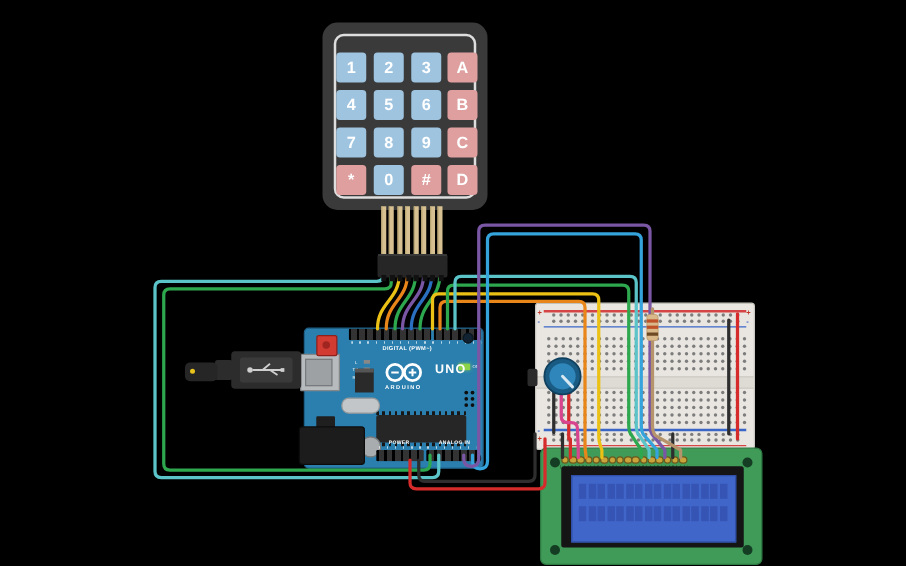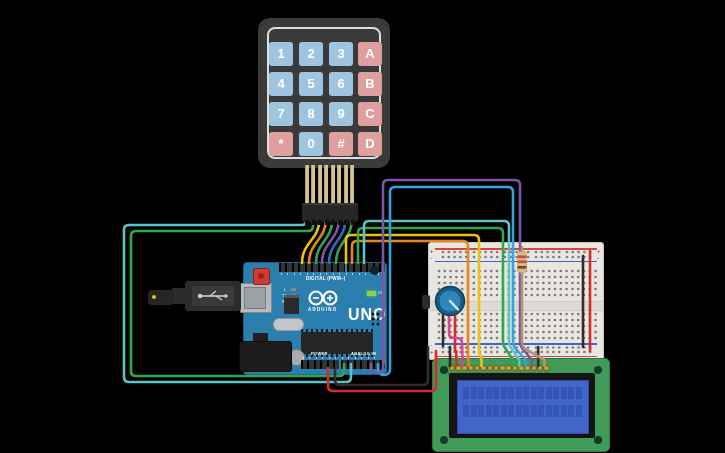--- a/index.html
+++ b/index.html
@@ -139,21 +139,21 @@
     <div class="abs txrxled" style="left:47px;top:31px;"></div>
     <div class="abs txrxled" style="left:47px;top:37px;"></div>
 
     <svg class="abs" style="left:62px;top:26px;" width="40" height="18">
       <circle cx="10" cy="9" r="6.5" fill="none" stroke="#fff" stroke-width="2.2"></circle>
       <circle cx="24" cy="9" r="6.5" fill="none" stroke="#fff" stroke-width="2.2"></circle>
       <rect x="7" y="8.2" width="6" height="1.6" fill="#fff"></rect>
       <rect x="21" y="8.2" width="6" height="1.6" fill="#fff"></rect>
       <rect x="23.2" y="6" width="1.6" height="6" fill="#fff"></rect>
     </svg>
-    <div class="abs" style="left:104px;top:27px;color:#fff;font-size:16px;font-weight:bold;letter-spacing:1px;margin-top:16px;">UNO</div>
+    <div class="abs" style="left:104px;top:27px;color:#fff;font-size:10px;font-weight:bold;letter-spacing:1px;">UNO</div>
     <div class="abs tinytext" style="left:64px;top:44px;letter-spacing:1.2px;">ARDUINO</div>
 
     <div class="abs chip"></div>
     <div class="abs crystal"></div>
     <div class="abs vreg"></div>
     <div class="abs cap" style="left:27px;top:86px;"></div>
     <div class="abs cap" style="left:44px;top:86px;"></div>
     <div class="abs transistor"></div>
     <div class="abs powerjack"></div>
 

